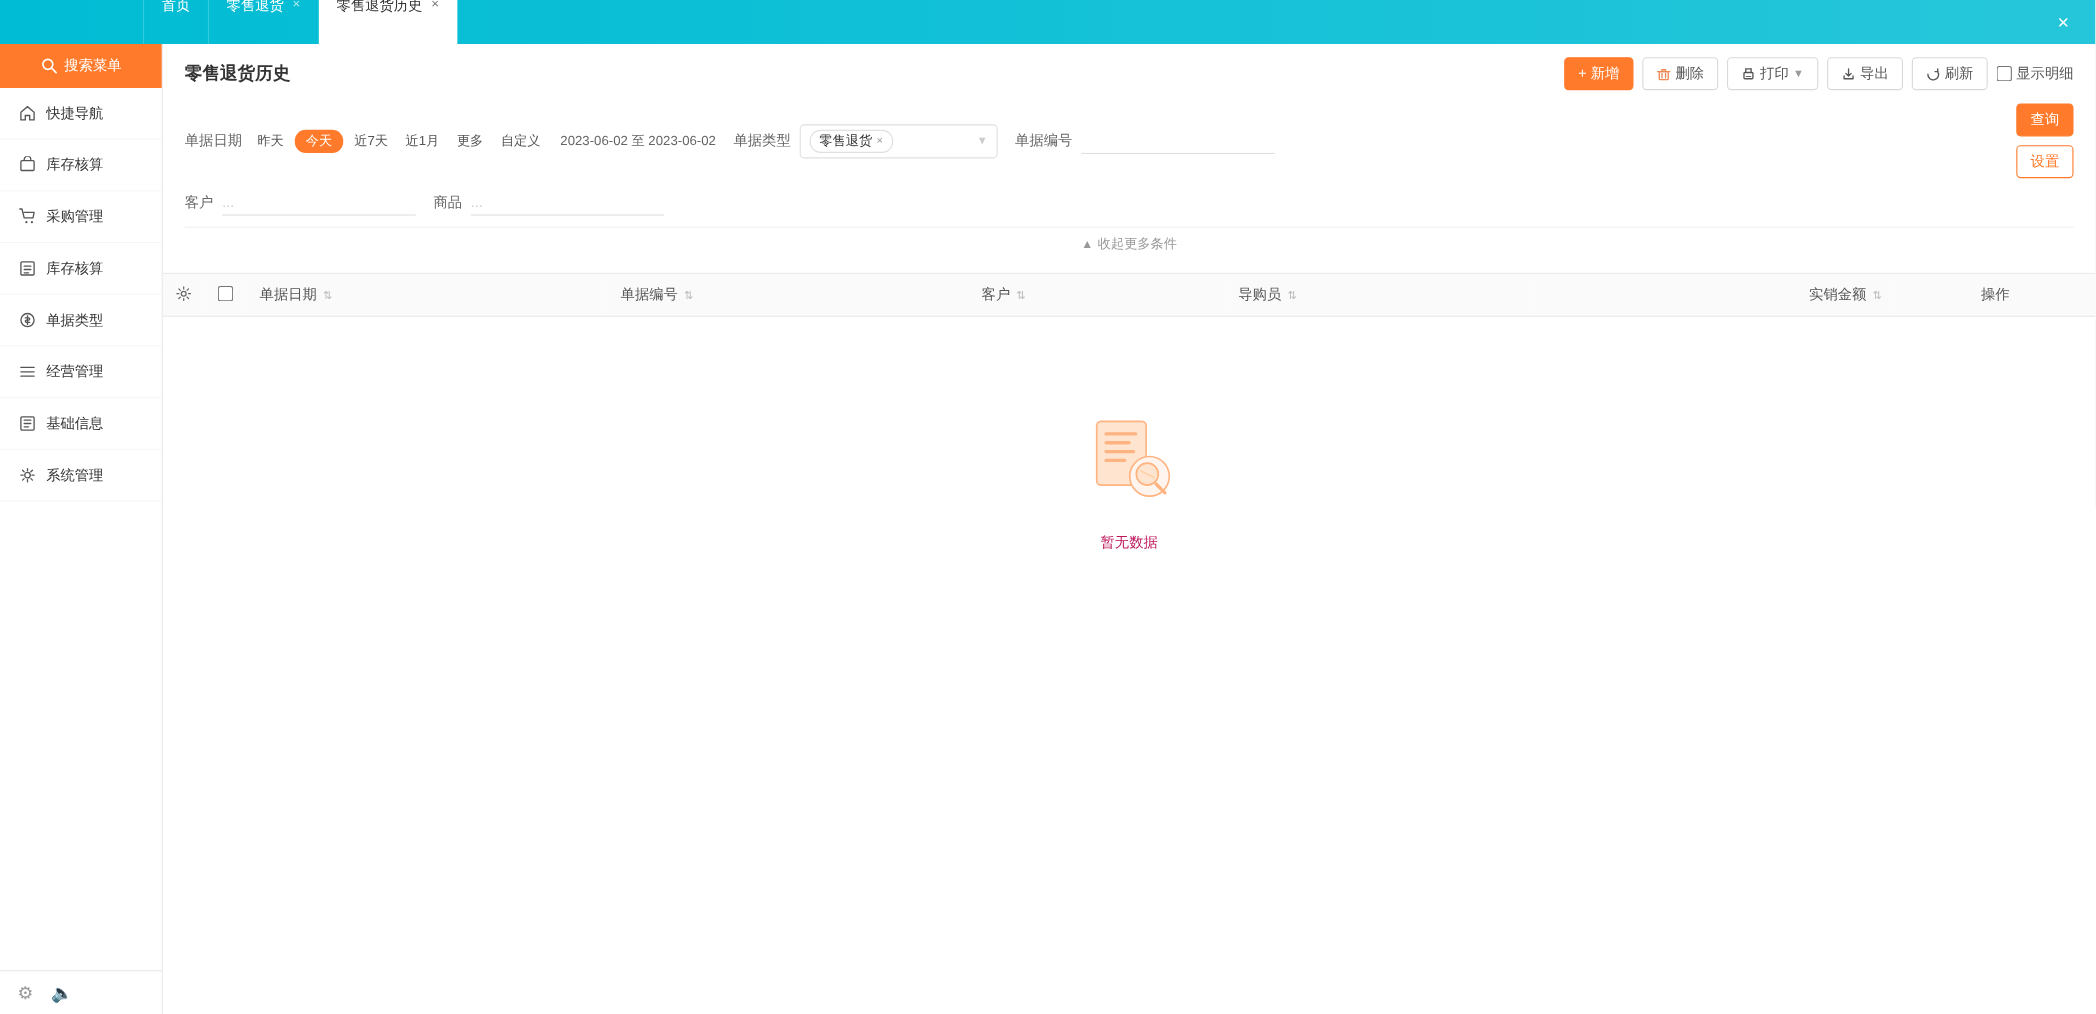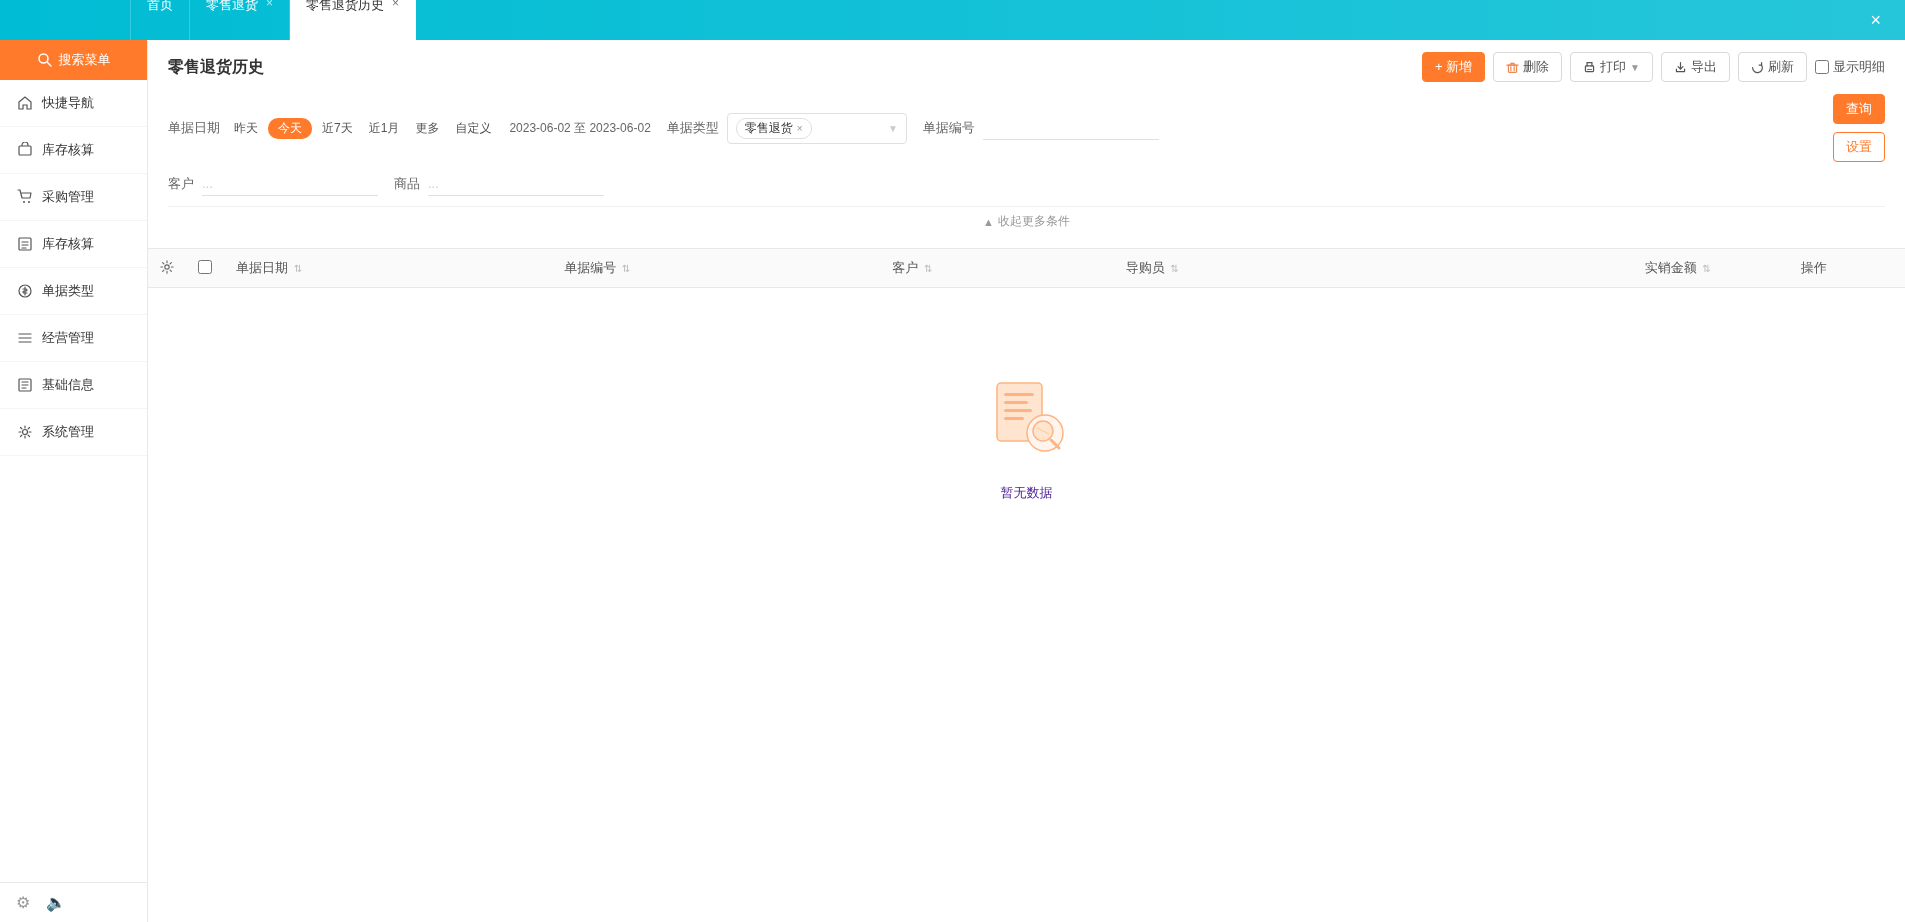--- a/index.html
+++ b/index.html
@@ -215,21 +215,21 @@
       align-items: center;
       justify-content: center;
       padding: 80px 0;
       color: #999;
     }
     .empty-icon {
       width: 100px; height: 100px;
       margin-bottom: 16px;
       position: relative;
     }
-    .empty-text { font-size: 13px; color: #4c1d95; }
+    .empty-text { font-size: 13px; color: #be185d; }
 
     
     .pagination-bar {
       display: flex;
       align-items: center;
       justify-content: flex-end;
       padding: 10px 20px;
       background: #fff;
       border-top: 1px solid #e8e8e8;
       gap: 8px;

